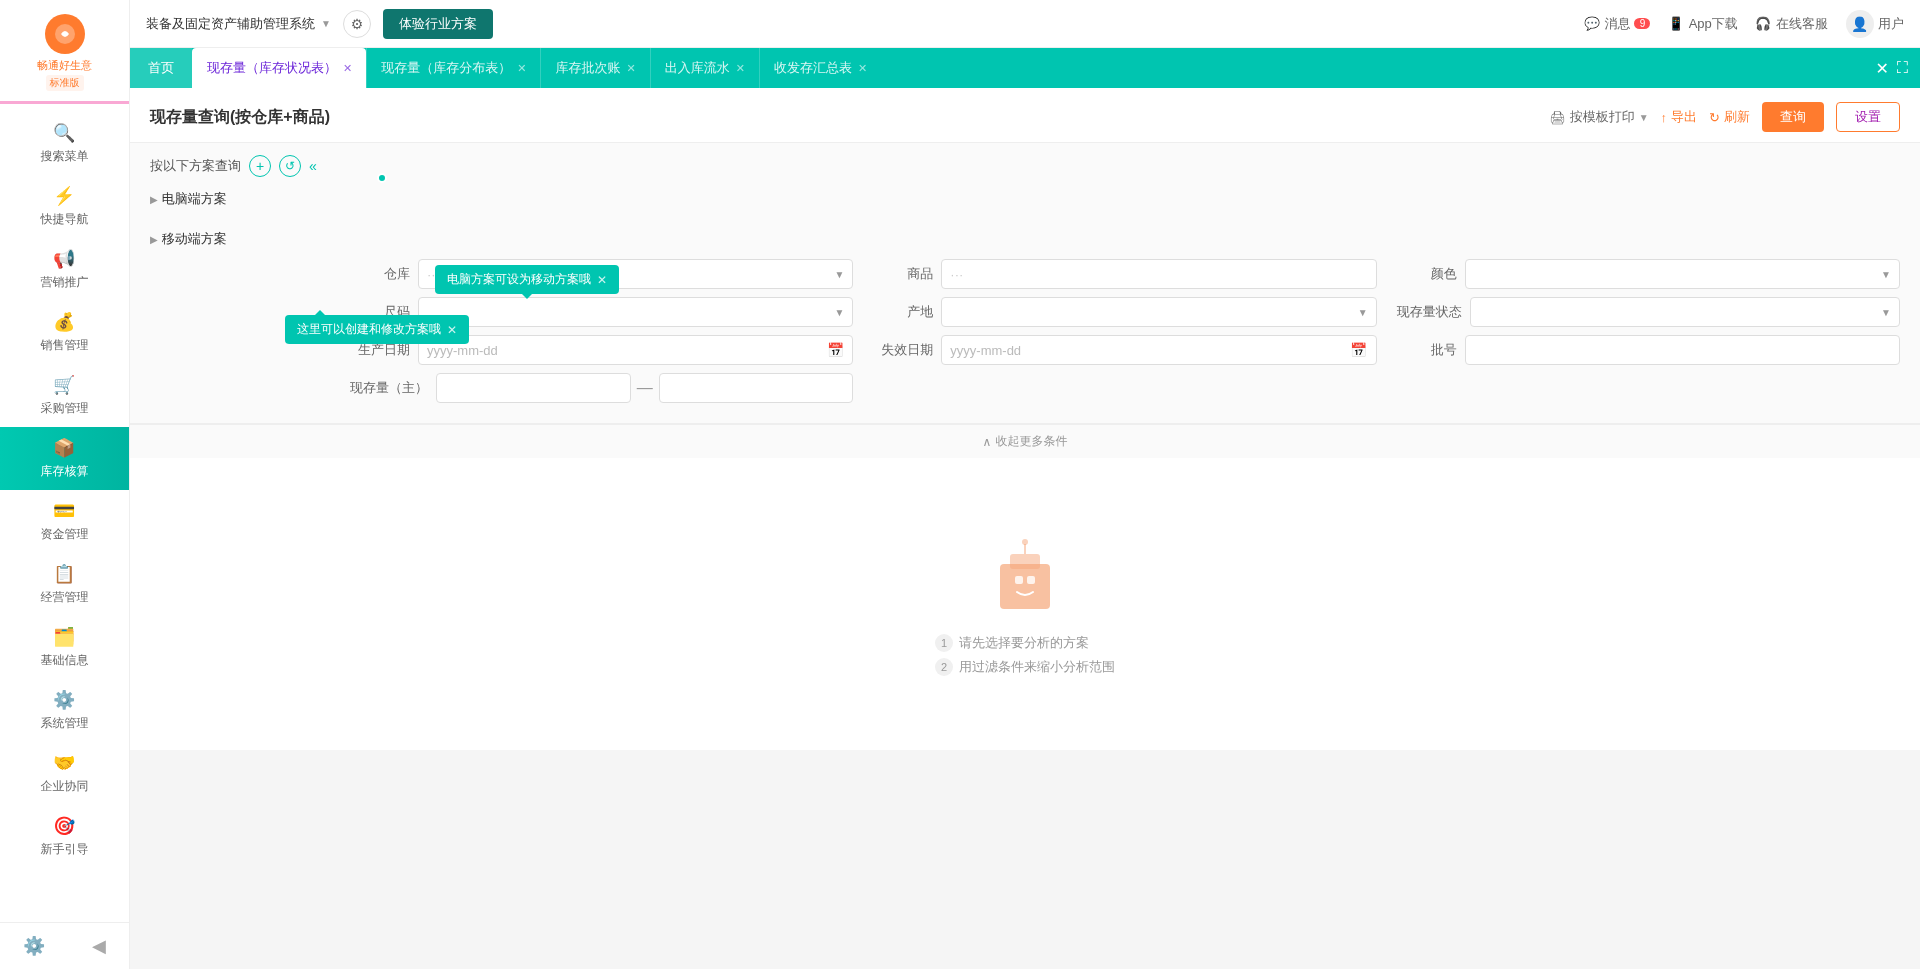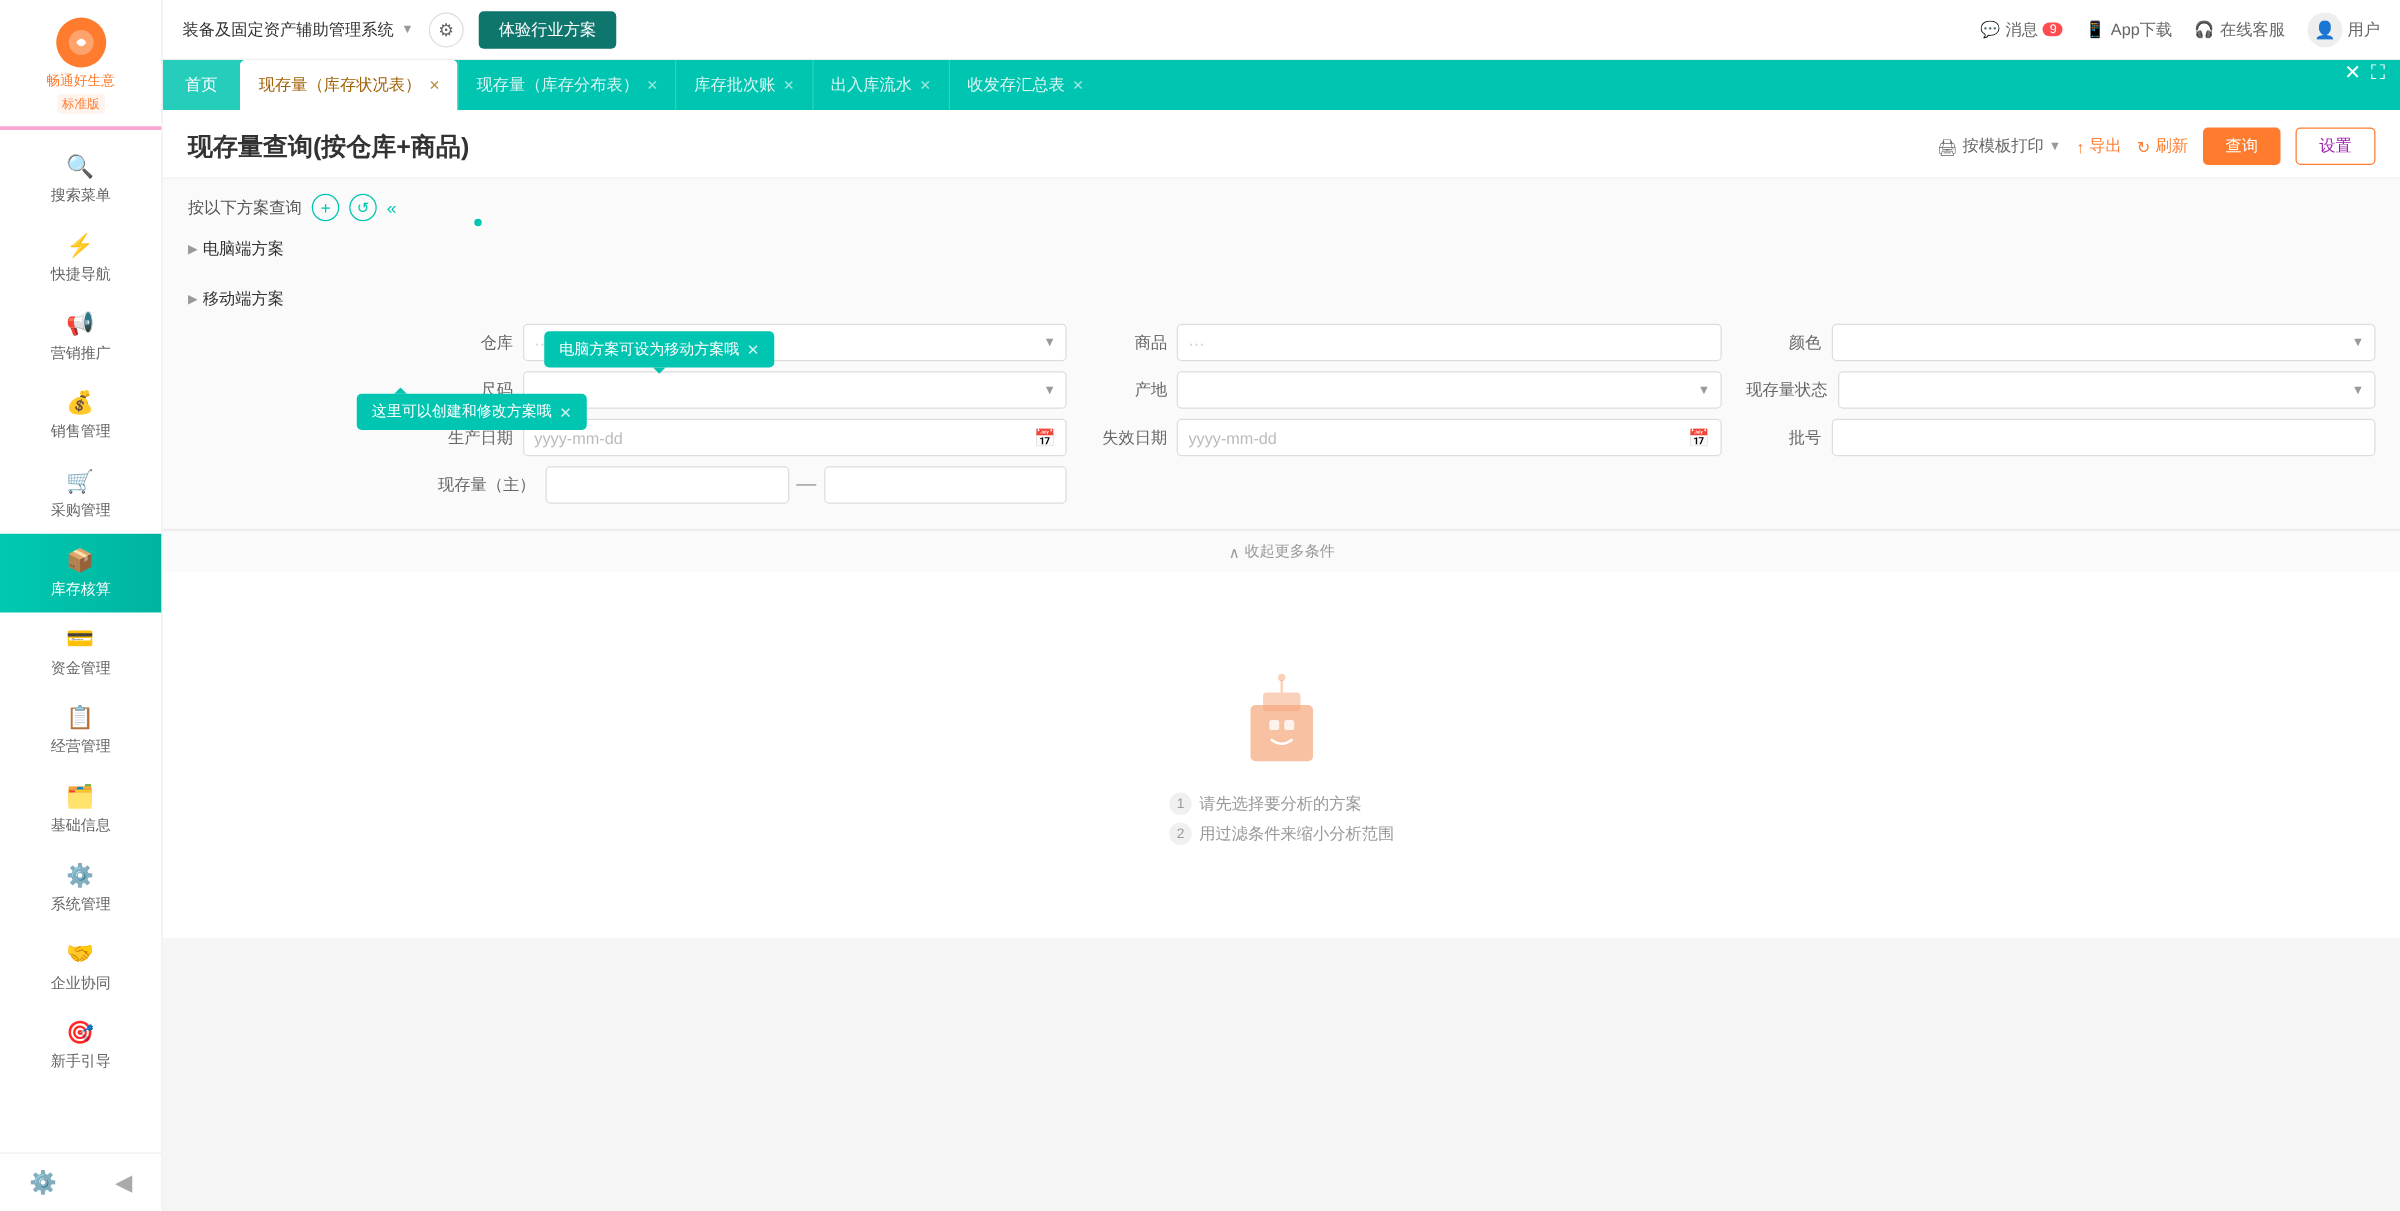--- a/index.html
+++ b/index.html
@@ -98,41 +98,41 @@
       background: #ff4d4f; color: white;
       border-radius: 10px; font-size: 10px;
       padding: 0 4px; min-width: 16px; text-align: center;
     }
 
     
     .tab-bar {
       background: #00c5b0;
       height: 40px;
       display: flex;
-      align-items: flex-start;
+      align-items: center;
       padding: 0 0;
       gap: 0;
       position: relative;
     }
     .tab-home {
       padding: 0 18px;
       height: 40px;
       display: flex; align-items: center;
       color: white; font-size: 13px; cursor: pointer;
       background: rgba(255,255,255,0.15);
     }
     .tab-item {
       padding: 0 14px;
       height: 40px;
       display: flex; align-items: center; gap: 6px;
       color: rgba(255,255,255,0.85); font-size: 13px; cursor: pointer;
       border-left: 1px solid rgba(255,255,255,0.2);
     }
     .tab-item.active {
-      background: white; color: #a16207;
+      background: white; color: #6d28d9;
       border-radius: 4px 4px 0 0;
     }
     .tab-close {
       font-size: 11px; color: inherit; cursor: pointer;
       opacity: 0.7;
     }
     .tab-bar-end {
       margin-left: auto;
       display: flex; align-items: center; gap: 8px;
       padding-right: 12px;
@@ -146,21 +146,21 @@
       overflow: auto;
       padding: 0;
     }
 
     
     .page-header {
       display: flex; align-items: center; justify-content: space-between;
       padding: 14px 20px 10px;
       border-bottom: 1px solid #eee;
     }
-    .page-title { font-size: 20px; font-weight: bold; color: #333; }
+    .page-title { font-size: 16px; font-weight: bold; color: #333; }
     .page-header-actions {
       display: flex; align-items: center; gap: 12px;
     }
     .action-btn {
       display: flex; align-items: center; gap: 4px;
       color: #666; font-size: 13px; cursor: pointer;
       border: none; background: none;
     }
     .action-btn-orange { color: #ff7b2e; }
     .query-btn {

